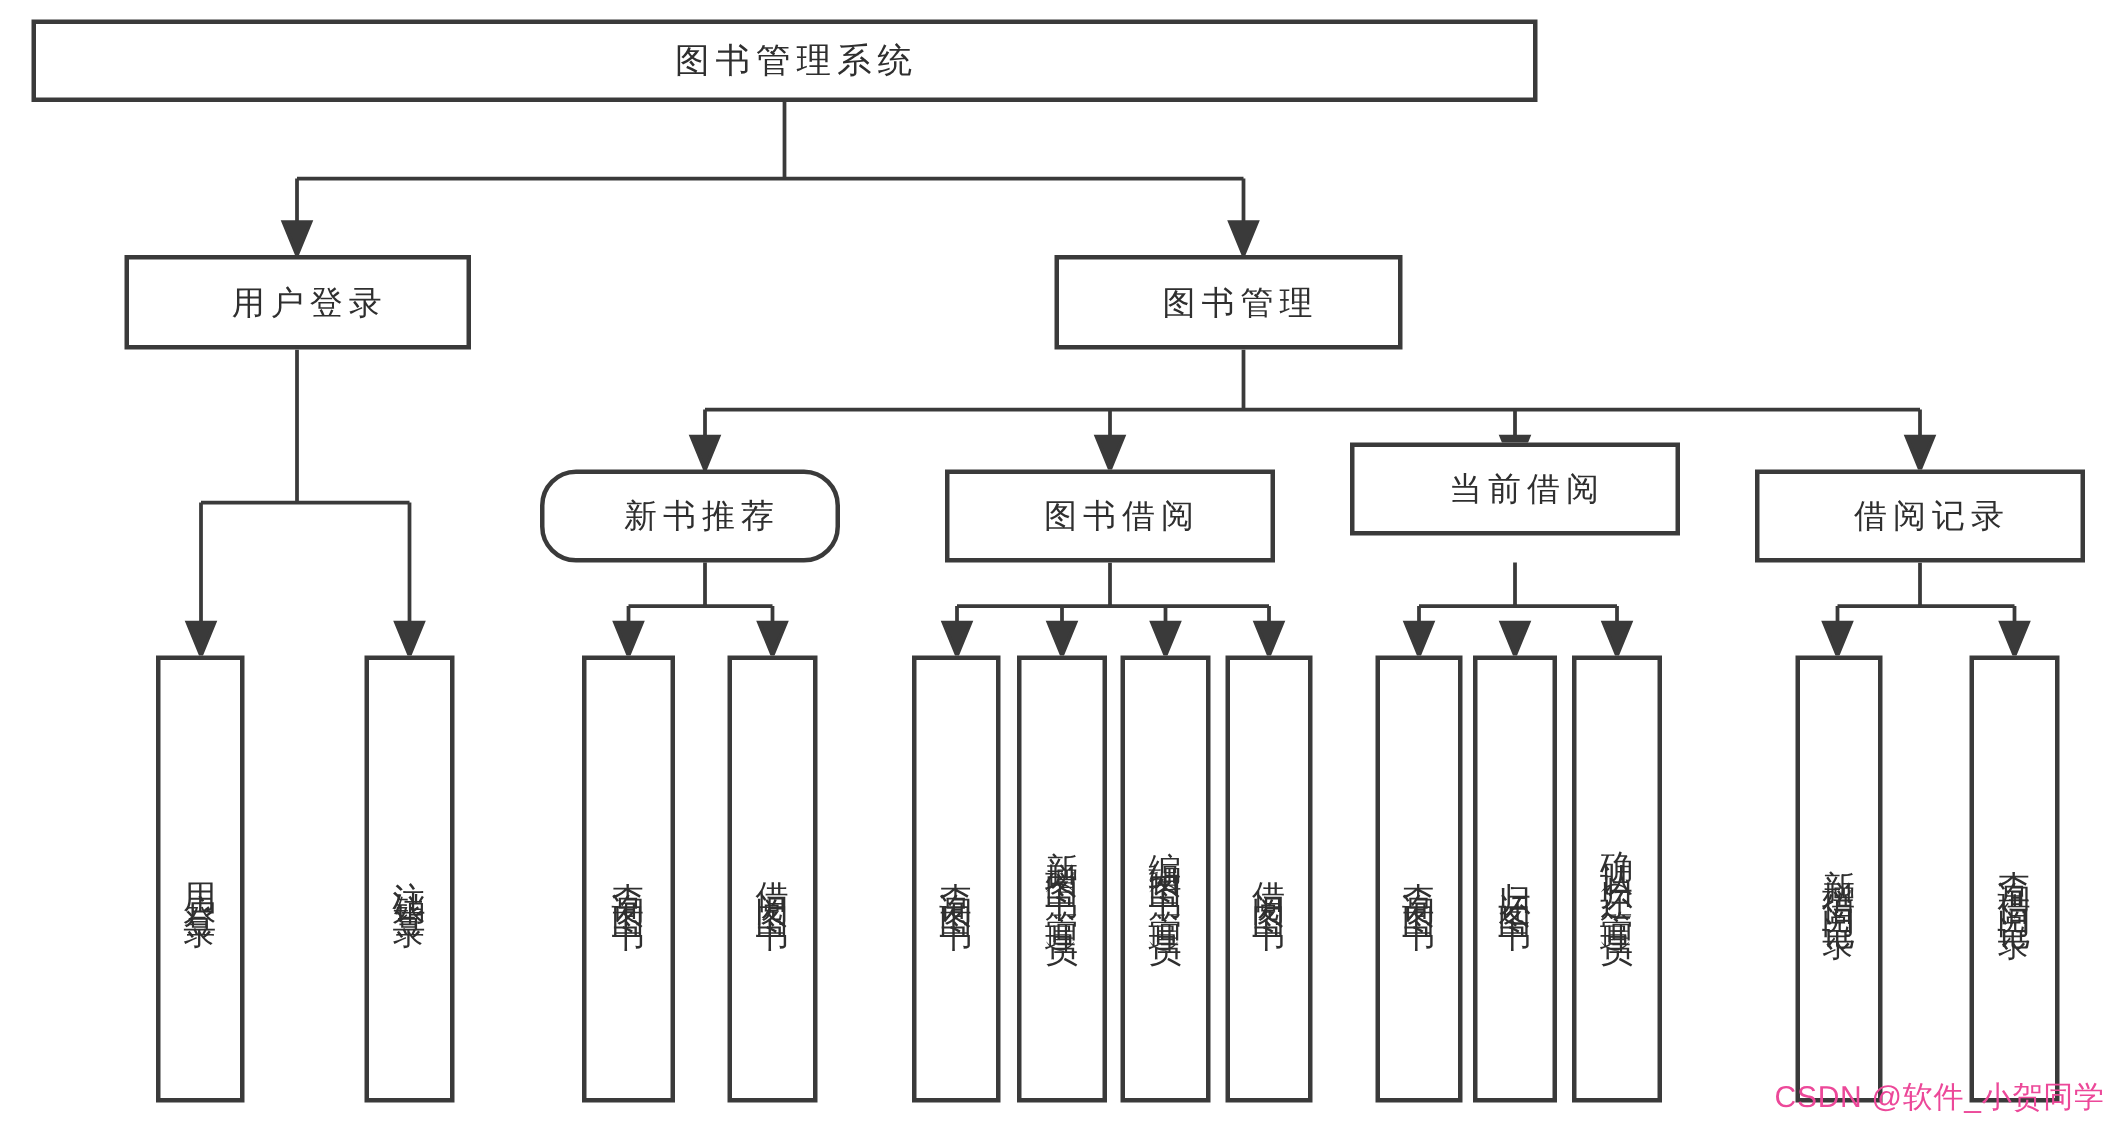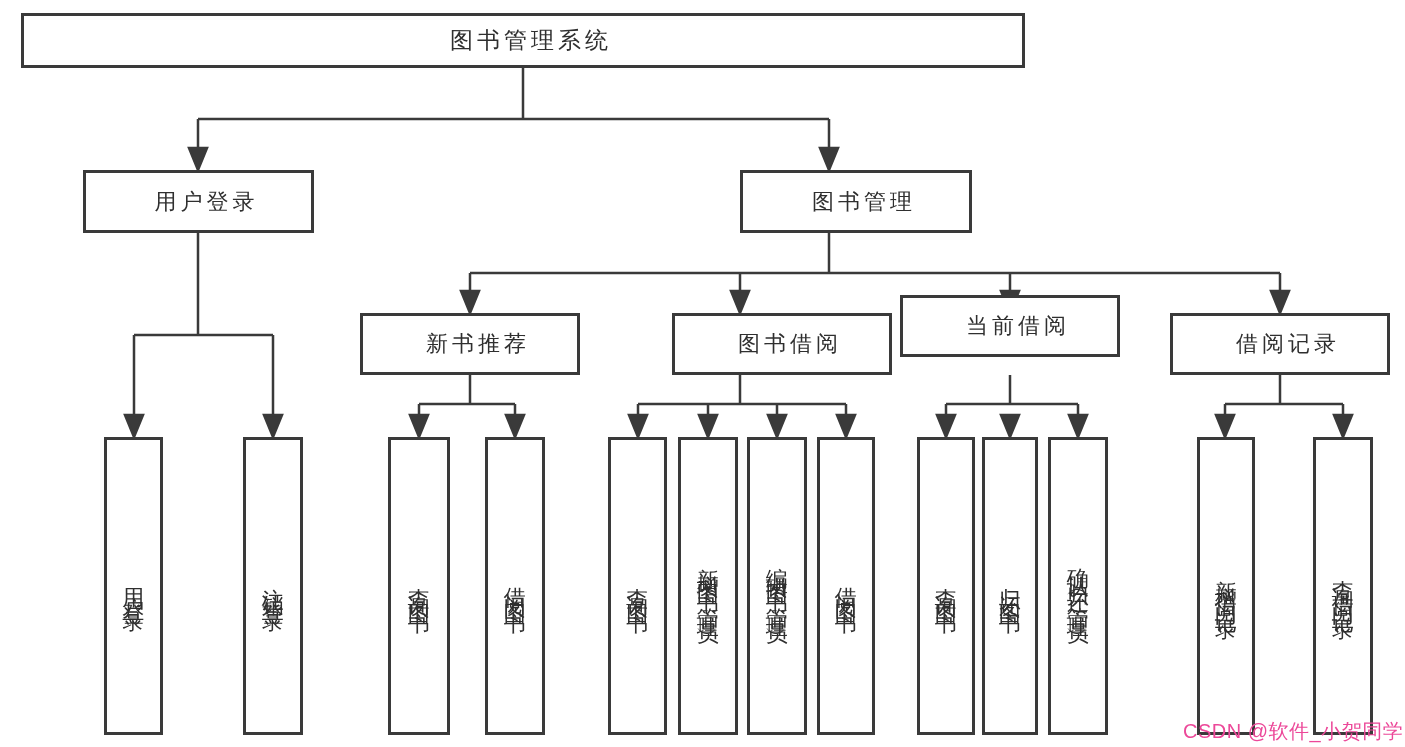--- a/index.html
+++ b/index.html
@@ -84,28 +84,28 @@
     </g>
   </svg>
 
   <div class="node h root" style="left:21px; top:13px; width:1004px; height:55px;">
     <span>图书管理系统</span>
   </div>
 
   <div class="node h" style="left:83px; top:170px; width:231px; height:63px;">
     <span>用户登录</span>
   </div>
-  <div class="node h" style="left:740px; top:170px; width:232px; height:63px;">
+  <div class="node h" style="left:703px; top:170px; width:232px; height:63px;">
     <span>图书管理</span>
   </div>
 
-  <div class="node h" style="left:360px; top:313px; width:220px; height:62px;">
+  <div class="node h" style="left:360px; top:313px; width:200px; height:62px;border-radius:24px;">
     <span>新书推荐</span>
   </div>
-  <div class="node h" style="left:630px; top:313px; width:220px; height:62px;margin-left:42px;">
+  <div class="node h" style="left:630px; top:313px; width:220px; height:62px;">
     <span>图书借阅</span>
   </div>
   <div class="node h" style="left:900px; top:295px; width:220px; height:62px;">
     <span>当前借阅</span>
   </div>
   <div class="node h" style="left:1170px; top:313px; width:220px; height:62px;">
     <span>借阅记录</span>
   </div>
 
   <div class="node leaf" style="left:104px; top:437px; width:59px; height:298px;">

